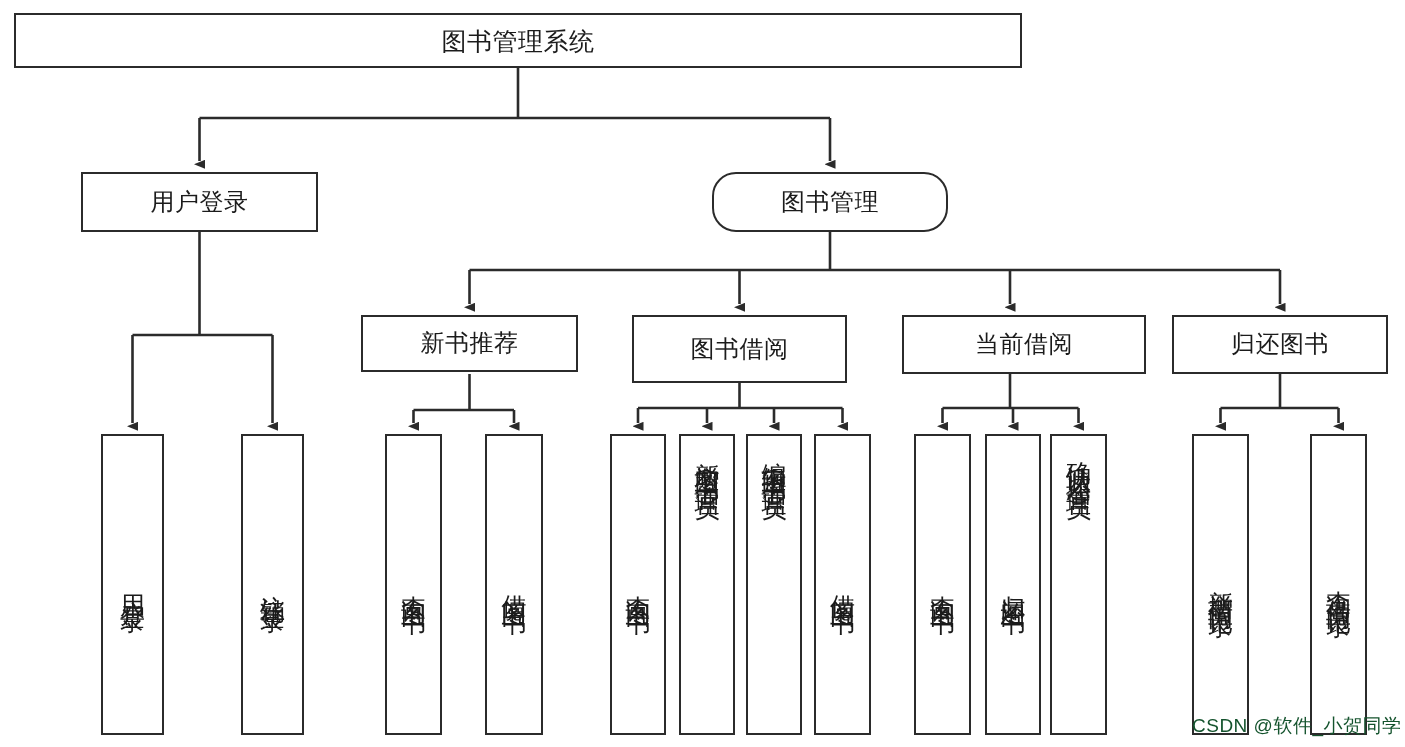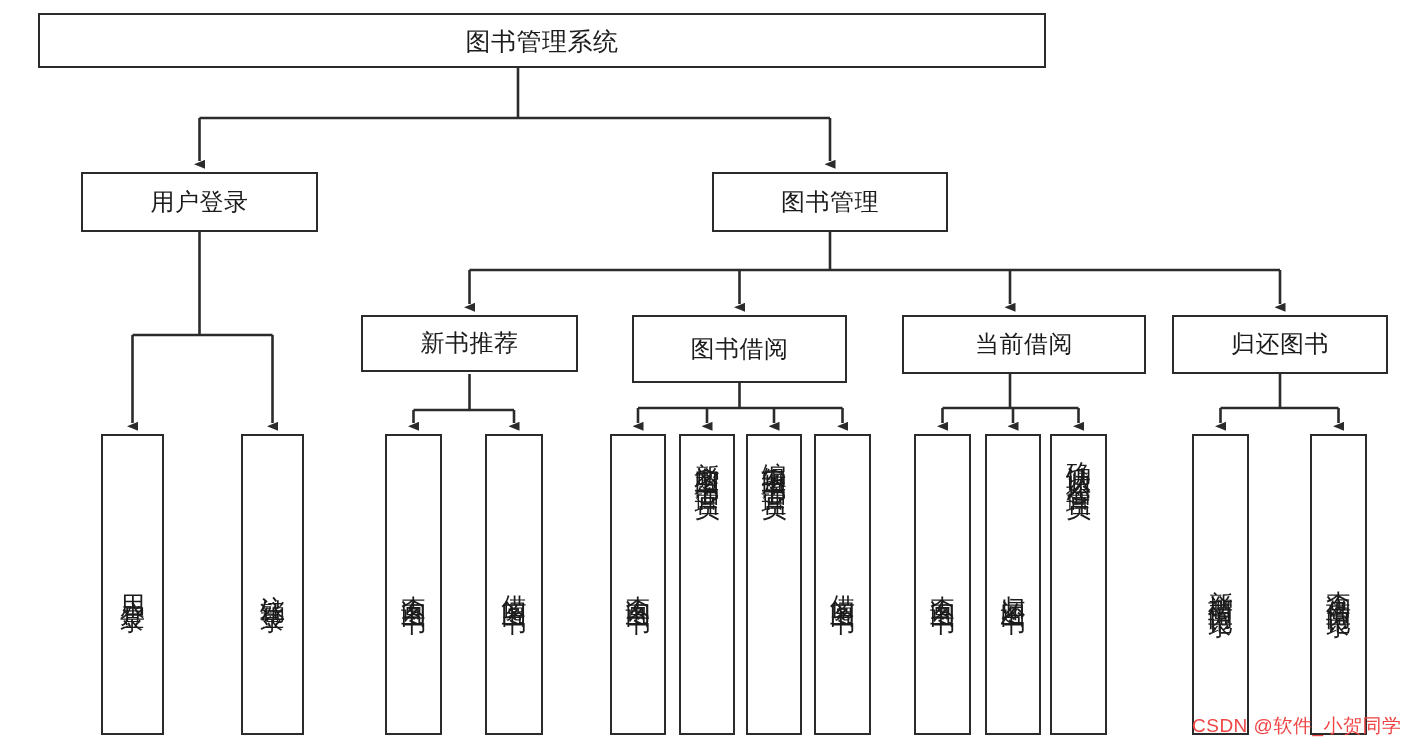--- a/index.html
+++ b/index.html
@@ -64,21 +64,21 @@
     letter-spacing: 5px;
     line-height: 1;
   }
   
   .node.vert.center {
     align-items: center;
     padding-top: 0;
   }
   .watermark {
     position: absolute;
-    color: #ef4444;
+    color: #14532d;
     font-size: 19px;
     white-space: nowrap;
     z-index: 5;
     letter-spacing: 0.5px;
   }
 </style>
 </head>
 <body>
 
 <div id="canvas">
@@ -120,27 +120,27 @@
         <path d="M1013,408 L1013,423" marker-end="url(#arrow)"></path>
         <path d="M1078.5,408 L1078.5,423" marker-end="url(#arrow)"></path>
         <path d="M1280,374 L1280,408"></path>
         <path d="M1220.5,408 L1338.5,408"></path>
         <path d="M1220.5,408 L1220.5,423" marker-end="url(#arrow)"></path>
         <path d="M1338.5,408 L1338.5,423" marker-end="url(#arrow)"></path>
       </g>
   </svg>
 
   <div id="nodes-layer">
-      <div class="node horiz root" style="left: 14px; top: 13px; width: 1008px; height: 55px; margin-left: 24px;">
+      <div class="node horiz root" style="left: 14px; top: 13px; width: 1008px; height: 55px;">
         <span class="label">图书管理系统</span>
       </div>
       <div class="node horiz" style="left: 81px; top: 172px; width: 237px; height: 60px;">
         <span class="label">用户登录</span>
       </div>
-      <div class="node horiz" style="left: 712px; top: 172px; width: 236px; height: 60px;">
+      <div class="node horiz" style="left: 712px; top: 172px; width: 236px; height: 60px; border-radius: 24px;">
         <span class="label">图书管理</span>
       </div>
       <div class="node horiz" style="left: 361px; top: 315px; width: 217px; height: 57px;">
         <span class="label">新书推荐</span>
       </div>
       <div class="node horiz" style="left: 632px; top: 315px; width: 215px; height: 68px;">
         <span class="label">图书借阅</span>
       </div>
       <div class="node horiz" style="left: 902px; top: 315px; width: 244px; height: 59px;">
         <span class="label">当前借阅</span>

